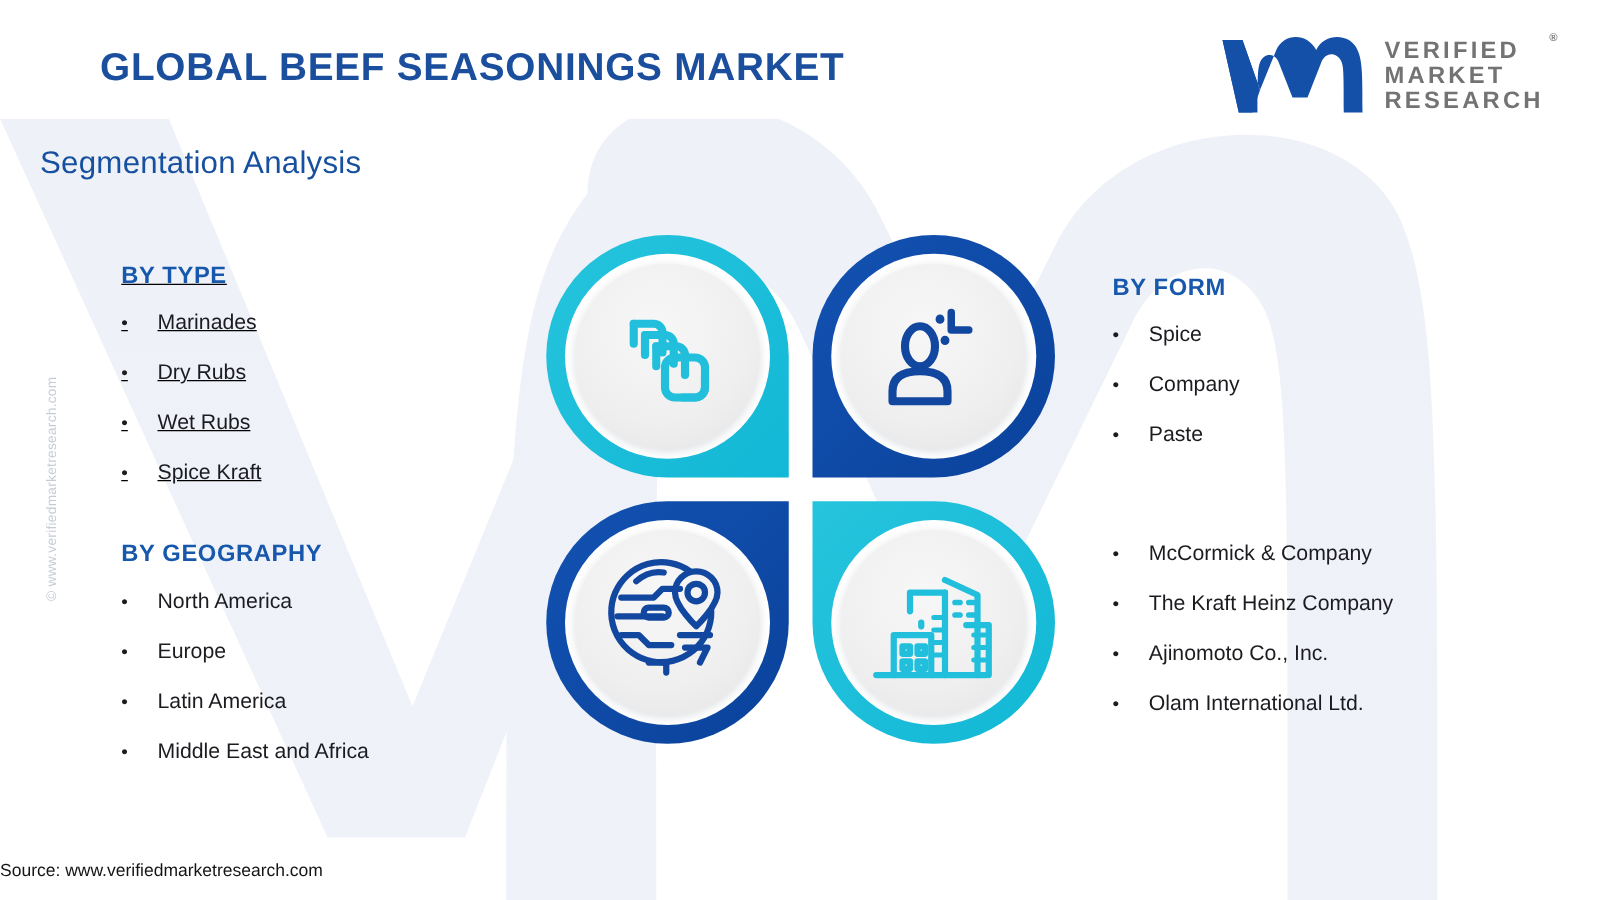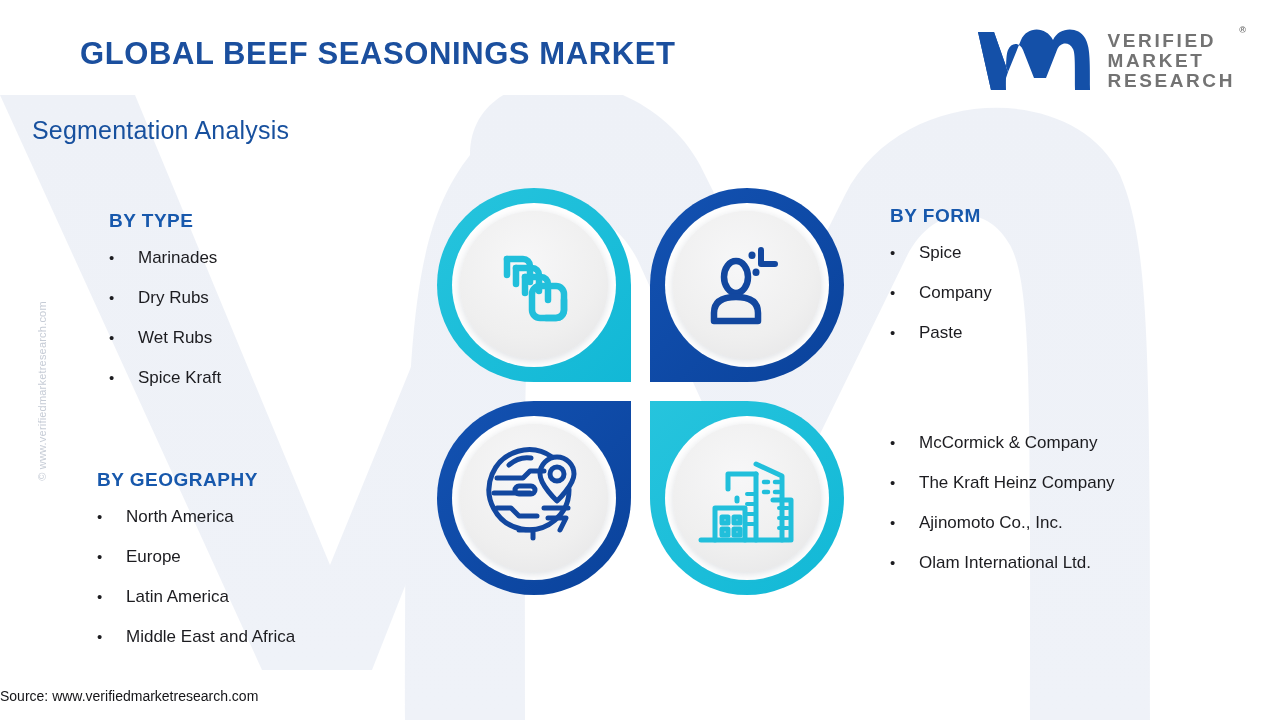--- a/index.html
+++ b/index.html
@@ -125,23 +125,23 @@
   }
   .seg li .dot {
     display: inline-block;
     width: 29px;
     flex: 0 0 29px;
     color: #1c1c20;
     font-size: 15px;
     line-height: 1;
   }
 
-  .seg-type      { left: 109px;  top: 210px; }
-  .seg-geography { left: 97px;  top: 433px; margin-top: 36px; }
-  .seg-form      { left: 890px; top: 205px; }
+  .seg-type      { left: 97px;  top: 210px; text-decoration: underline; }
+  .seg-geography { left: 97px;  top: 433px; }
+  .seg-form      { left: 890px; top: 220px; }
   .seg-players   { left: 890px; top: 433px; }
 
   
   .quad-wrap {
     position: absolute;
     left: 431px; top: 182px;
     width: 419px; height: 420px;
     z-index: 3;
   }
 

